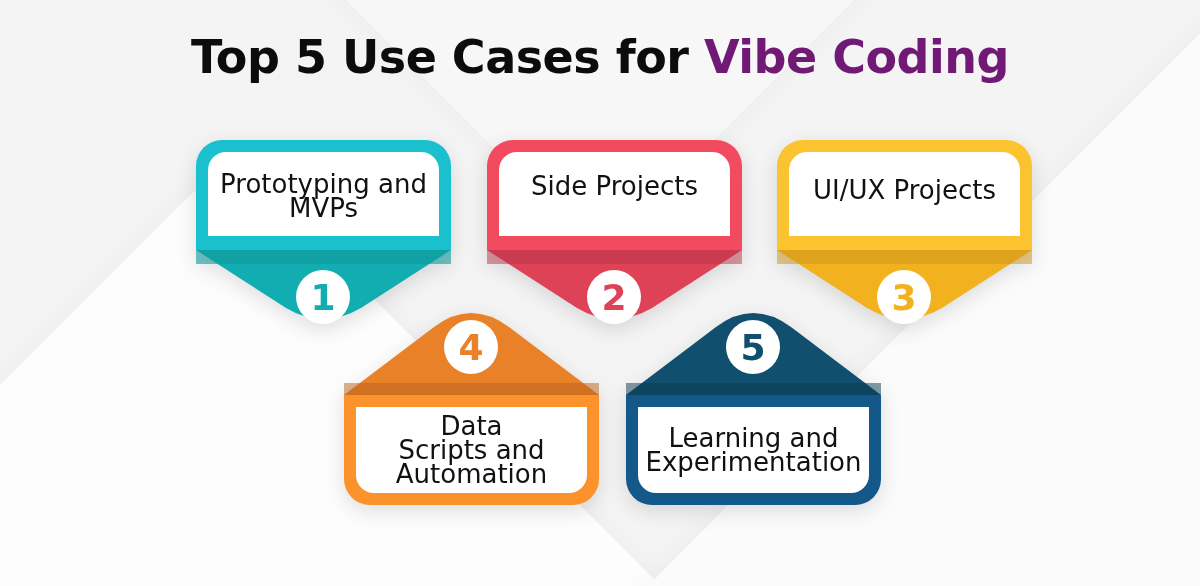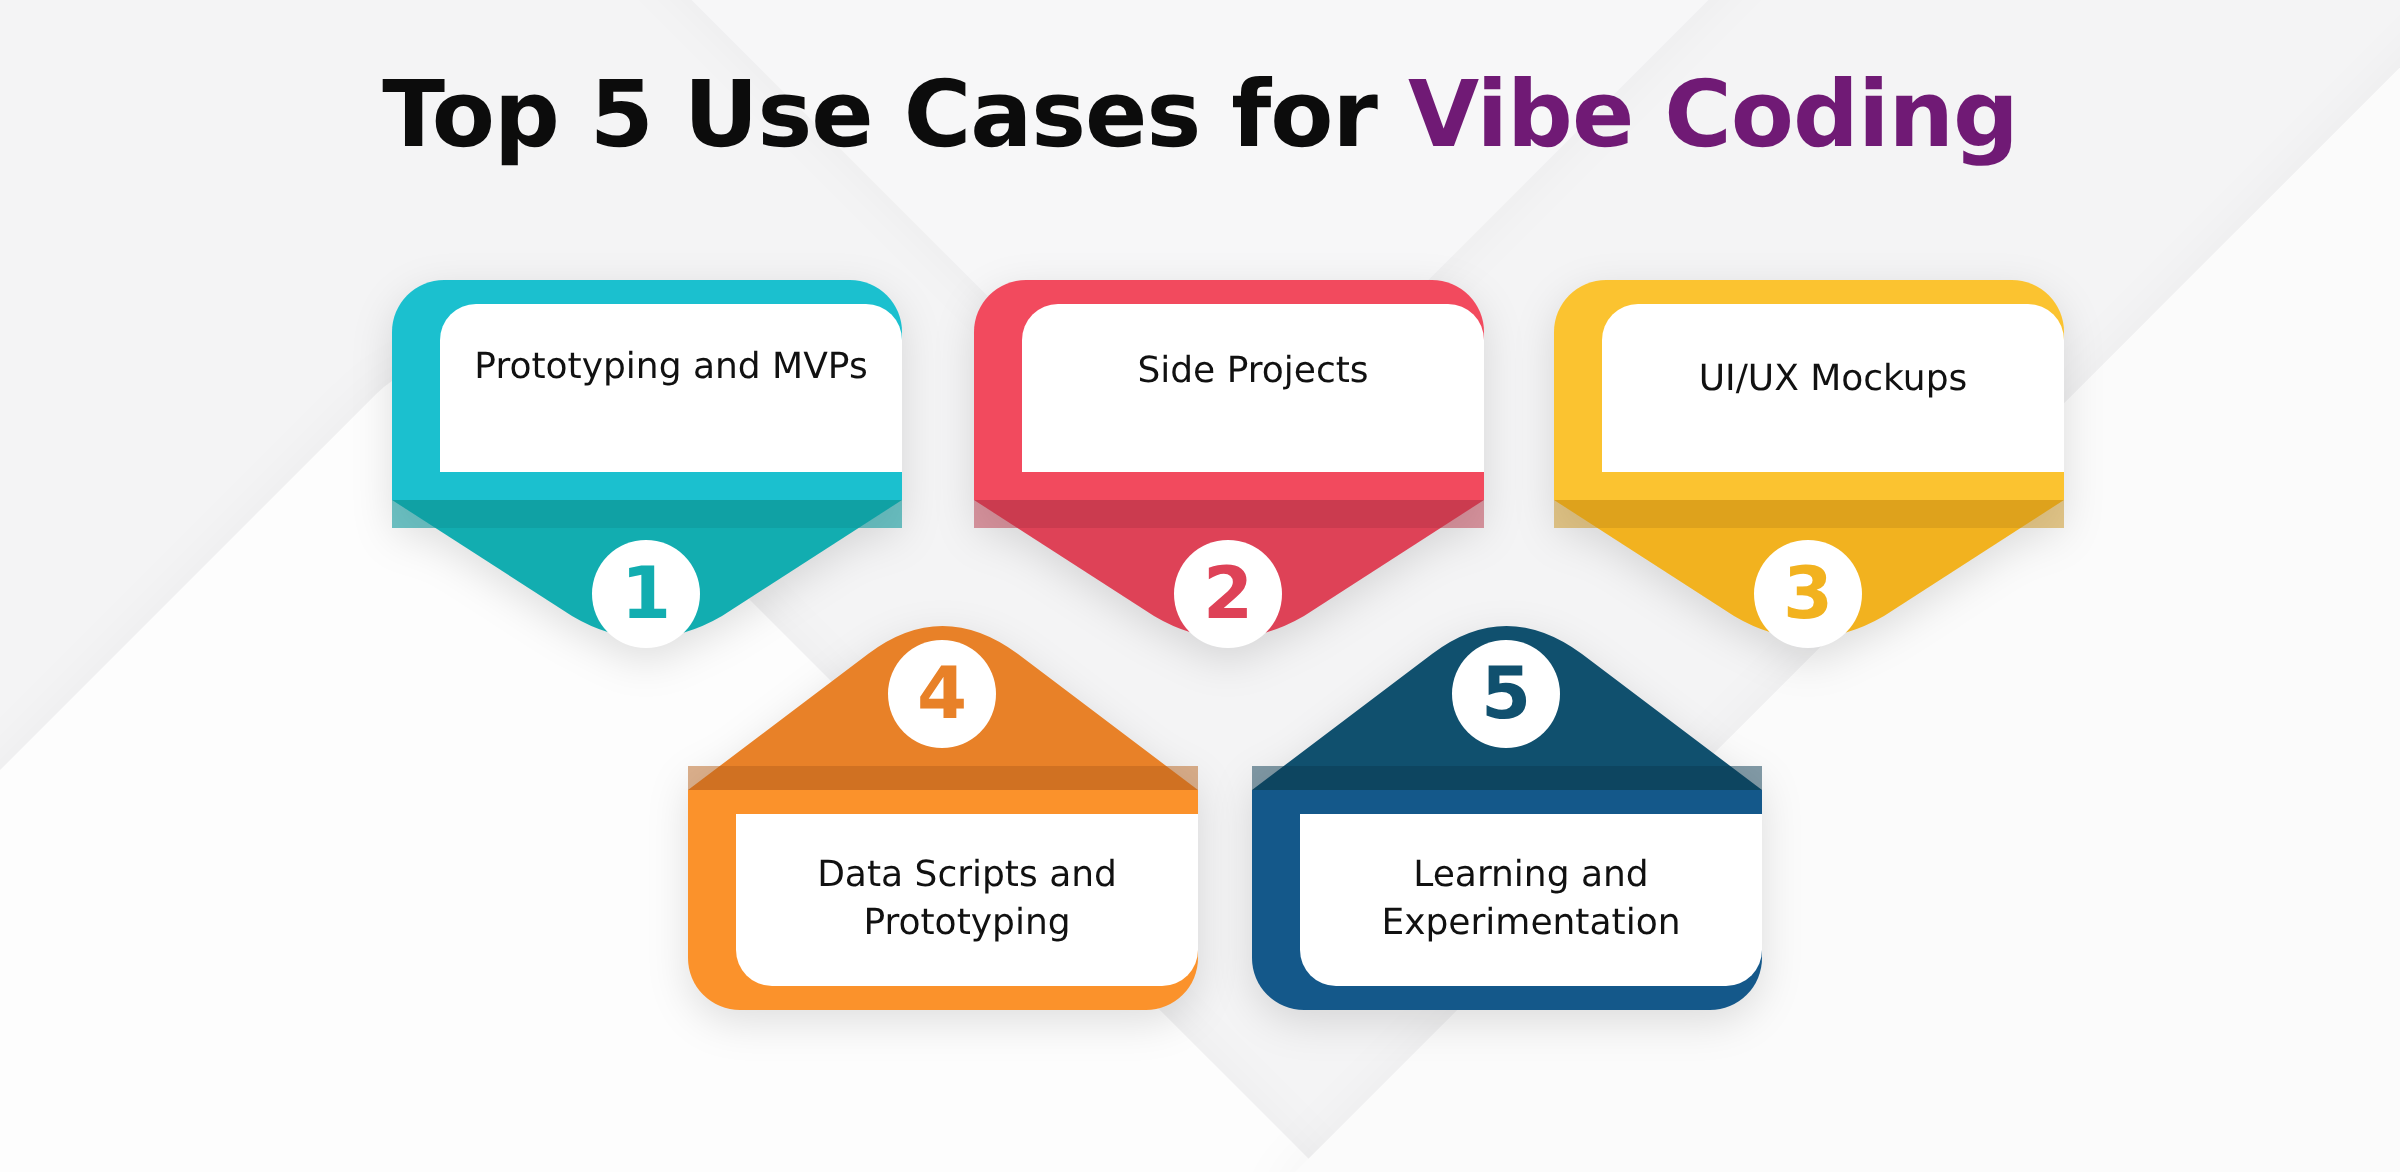--- a/index.html
+++ b/index.html
@@ -19,23 +19,22 @@
       font-size: 46px; font-weight: bold; color: #0c0c0c; letter-spacing: -0.5px;
       font-family: "DejaVu Sans", "Liberation Sans", sans-serif;
     }
     .title .accent { color: #701a75; }
 
     .card { position: absolute; width: 255px; filter: drop-shadow(0 6px 10px rgba(0,0,0,0.12)); }
     .card svg { position: absolute; left: 0; top: 0; overflow: visible; }
     .inner {
       position: absolute; background: #fff; border-radius: 16px;
       display: flex; align-items: center; justify-content: center; text-align: center;
-      font-size: 18px; color: #111; line-height: 24px;
+      font-size: 26px; color: #111; line-height: 24px;
       font-family: "DejaVu Sans", "Liberation Sans", sans-serif;
-      margin-left: 12px;
     }
     .down .inner { left: 12px; top: 12px; width: 231px; height: 84px; border-radius: 18px 18px 0 0; }
     .down .inner.text-top { align-items: flex-start; padding-top: 20px; box-sizing: border-box; }
     .up .inner { left: 12px; top: 100px; width: 231px; height: 86px; border-radius: 0 0 18px 18px; }
     .num {
       position: absolute; width: 54px; height: 54px; border-radius: 50%; background: #fff;
       display: flex; align-items: center; justify-content: center;
       font-size: 36px; font-weight: bold;
       font-family: "DejaVu Sans", "Liberation Sans", sans-serif;
     }
@@ -75,32 +74,32 @@
   <div class="num" style="color:#de4257;">2</div>
 </div>
 
 <div class="card down" style="left:777px; top:140px; height:180px;">
   <svg width="255" height="180">
     <path d="M 0 110 L 90 168 Q 127 190 165 168 L 255 110 Z" fill="#f2b21f"></path>
     <path d="M 0 110 L 255 110 L 255 124 L 0 124 Z" fill="#c9911a" opacity="0.5"></path>
     <rect x="0" y="0" width="255" height="110" rx="26" ry="26" fill="#fbc330"></rect>
     <rect x="0" y="60" width="255" height="50" fill="#fbc330"></rect>
   </svg>
-  <div class="inner text-top" style="padding-top:26px;">UI/UX Mockups</div>
+  <div class="inner text-top" style="padding-top:26px;">UI/UX Projects</div>
   <div class="num" style="color:#f2b21f;">3</div>
 </div>
 
 <div class="card up" style="left:344px; top:307px; height:200px;">
   <svg width="255" height="200">
     <path d="M 0 88 L 90 20 Q 127 -8 165 20 L 255 88 Z" fill="#e88128"></path>
     <path d="M 0 76 L 255 76 L 255 88 L 0 88 Z" fill="#b8621c" opacity="0.5"></path>
     <rect x="0" y="88" width="255" height="110" rx="26" ry="26" fill="#fb922b"></rect>
     <rect x="0" y="88" width="255" height="50" fill="#fb922b"></rect>
   </svg>
-  <div class="inner" style="padding:0 40px; box-sizing:border-box;">Data Scripts and Prototyping</div>
+  <div class="inner" style="padding:0 40px; box-sizing:border-box;">Data Scripts and Automation</div>
   <div class="num" style="color:#e88128;">4</div>
 </div>
 
 <div class="card up" style="left:626px; top:307px; height:200px;">
   <svg width="255" height="200">
     <path d="M 0 88 L 90 20 Q 127 -8 165 20 L 255 88 Z" fill="#10506e"></path>
     <path d="M 0 76 L 255 76 L 255 88 L 0 88 Z" fill="#0a3a52" opacity="0.5"></path>
     <rect x="0" y="88" width="255" height="110" rx="26" ry="26" fill="#14588a"></rect>
     <rect x="0" y="88" width="255" height="50" fill="#14588a"></rect>
   </svg>

